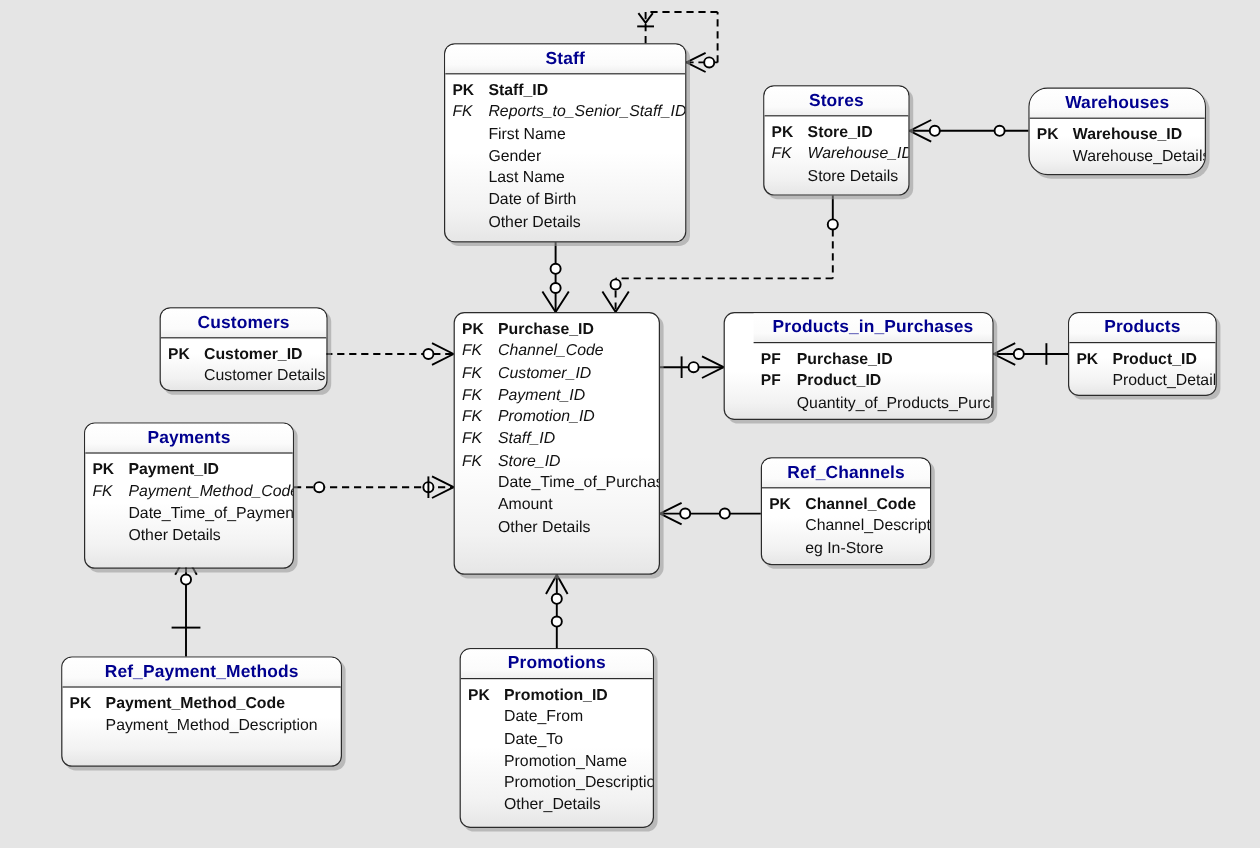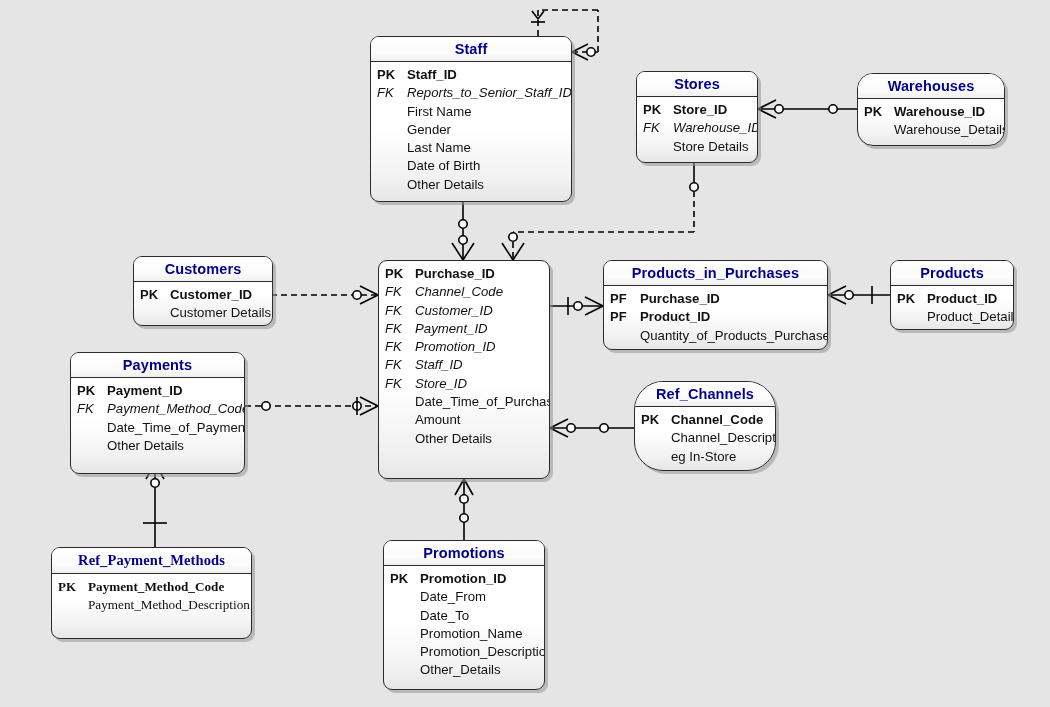--- a/index.html
+++ b/index.html
@@ -320,21 +320,21 @@
           <div class="attr">
             <span class="key"></span>
             <span class="attr-name plain">Amount</span>
           </div>
           <div class="attr">
             <span class="key"></span>
             <span class="attr-name plain">Other Details</span>
           </div>
         </div>
       </div>
-      <div class="entity" style="left: 603px; top: 260px; width: 225px; height: 90px;">
+      <div class="entity" style="left: 603px; top: 260px; width: 225px; height: 90px; padding-left: 24px;">
         <div class="entity-title">Products_in_Purchases</div>
         <div class="entity-body">
           <div class="attr">
             <span class="key">PF</span>
             <span class="attr-name pk">Purchase_ID</span>
           </div>
           <div class="attr">
             <span class="key">PF</span>
             <span class="attr-name pk">Product_ID</span>
           </div>
@@ -350,38 +350,38 @@
           <div class="attr">
             <span class="key">PK</span>
             <span class="attr-name pk">Product_ID</span>
           </div>
           <div class="attr">
             <span class="key"></span>
             <span class="attr-name plain">Product_Details</span>
           </div>
         </div>
       </div>
-      <div class="entity" style="left: 634px; top: 381px; width: 142px; height: 90px; border-radius: 29px;">
+      <div class="entity" style="left: 634px; top: 381px; width: 142px; height: 90px;">
         <div class="entity-title">Ref_Channels</div>
         <div class="entity-body">
           <div class="attr">
             <span class="key">PK</span>
             <span class="attr-name pk">Channel_Code</span>
           </div>
           <div class="attr">
             <span class="key"></span>
             <span class="attr-name plain">Channel_Description</span>
           </div>
           <div class="attr">
             <span class="key"></span>
             <span class="attr-name plain">eg In-Store</span>
           </div>
         </div>
       </div>
-      <div class="entity" style="left: 51px; top: 547px; width: 201px; height: 92px; font-family: Liberation Serif, serif;">
+      <div class="entity" style="left: 51px; top: 547px; width: 234px; height: 92px;">
         <div class="entity-title">Ref_Payment_Methods</div>
         <div class="entity-body">
           <div class="attr">
             <span class="key">PK</span>
             <span class="attr-name pk">Payment_Method_Code</span>
           </div>
           <div class="attr">
             <span class="key"></span>
             <span class="attr-name plain">Payment_Method_Description</span>
           </div>

